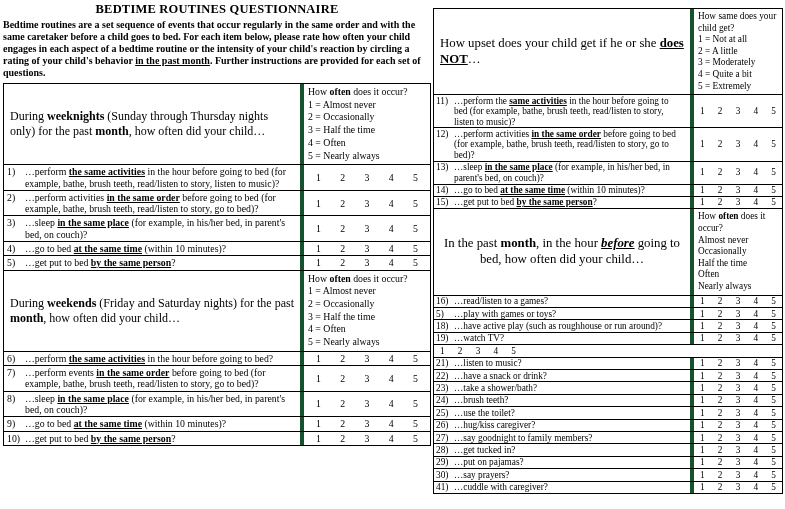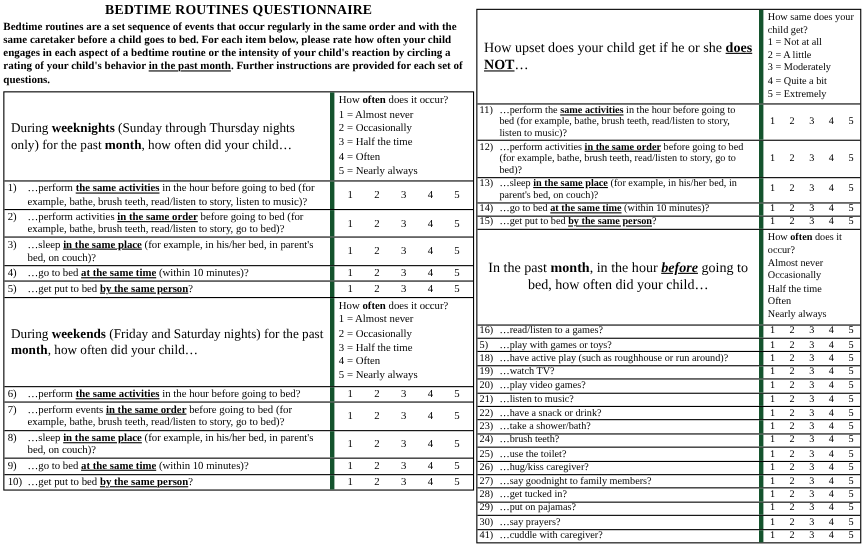--- a/index.html
+++ b/index.html
@@ -294,21 +294,20 @@
         <div class="qcell item-text"><span class="num">19)</span><span class="txt">…watch TV?</span></div>
         <div class="rcell rating-cell">
           <span class="rate">1</span>
           <span class="rate">2</span>
           <span class="rate">3</span>
           <span class="rate">4</span>
           <span class="rate">5</span>
         </div>
       </div>
       <div class="row item-row">
-        <div class="qcell item-text"><span class="num">20)</span><span class="txt">…play video games?</span></div>
         <div class="rcell rating-cell">
           <span class="rate">1</span>
           <span class="rate">2</span>
           <span class="rate">3</span>
           <span class="rate">4</span>
           <span class="rate">5</span>
         </div>
       </div>
       <div class="row item-row">
         <div class="qcell item-text"><span class="num">21)</span><span class="txt">…listen to music?</span></div>

